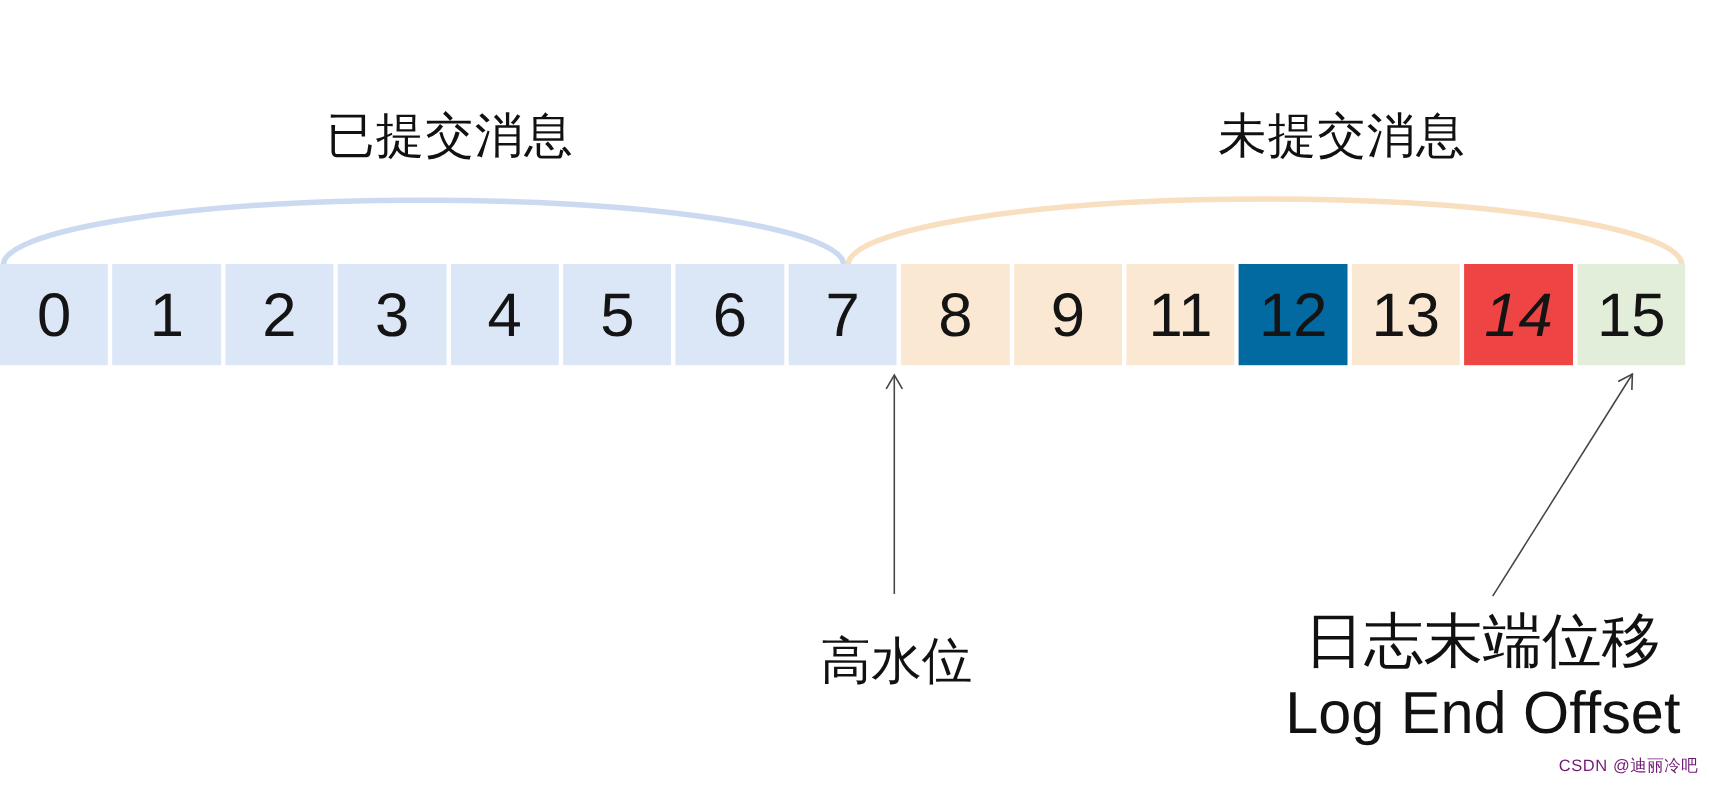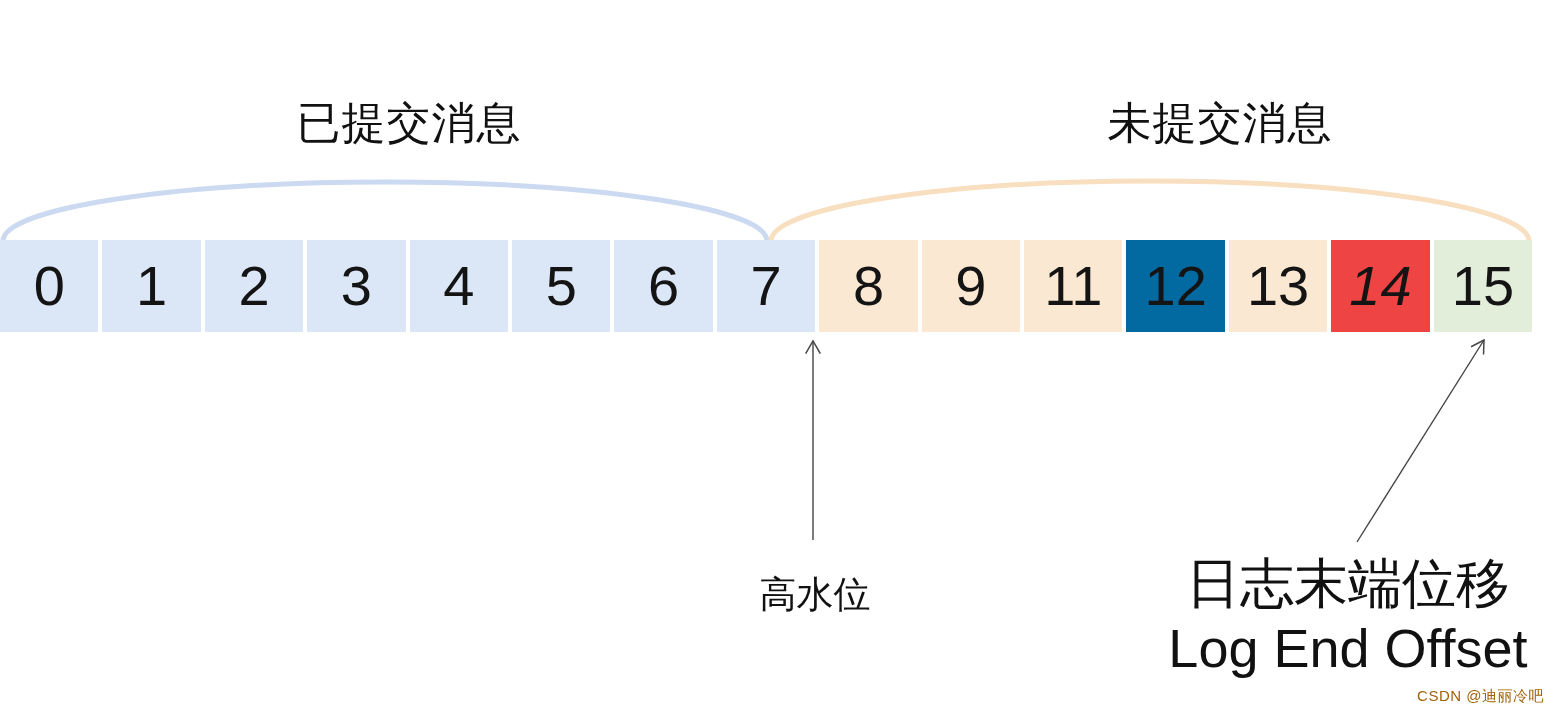--- a/index.html
+++ b/index.html
@@ -51,21 +51,21 @@
     font-size: 56px;
     color: #141414;
     line-height: 1;
   }
 
   .hw-label {
     position: absolute;
     left: 815px;
     top: 570px;
     transform: translateX(-50%);
-    font-size: 37px;
+    font-size: 46px;
     color: #111111;
     white-space: nowrap;
   }
   .leo-label {
     position: absolute;
     left: 1348px;
     top: 551px;
     transform: translateX(-50%);
     font-size: 54px;
     line-height: 1.21;
@@ -125,15 +125,15 @@
       <div class="cell" style="background: rgb(227, 238, 218);">15</div>
     </div>
 
   <div class="hw-label" style="color: rgb(17, 17, 17);">高水位</div>
 
   <div class="leo-label">
     <div>日志末端位移</div>
     <div>Log End Offset</div>
   </div>
 
-  <div class="watermark" style="color: #a16207;">CSDN @迪丽冷吧</div>
+  <div class="watermark" style="color: #701a75;">CSDN @迪丽冷吧</div>
 
 </div>
 
 </body></html>

